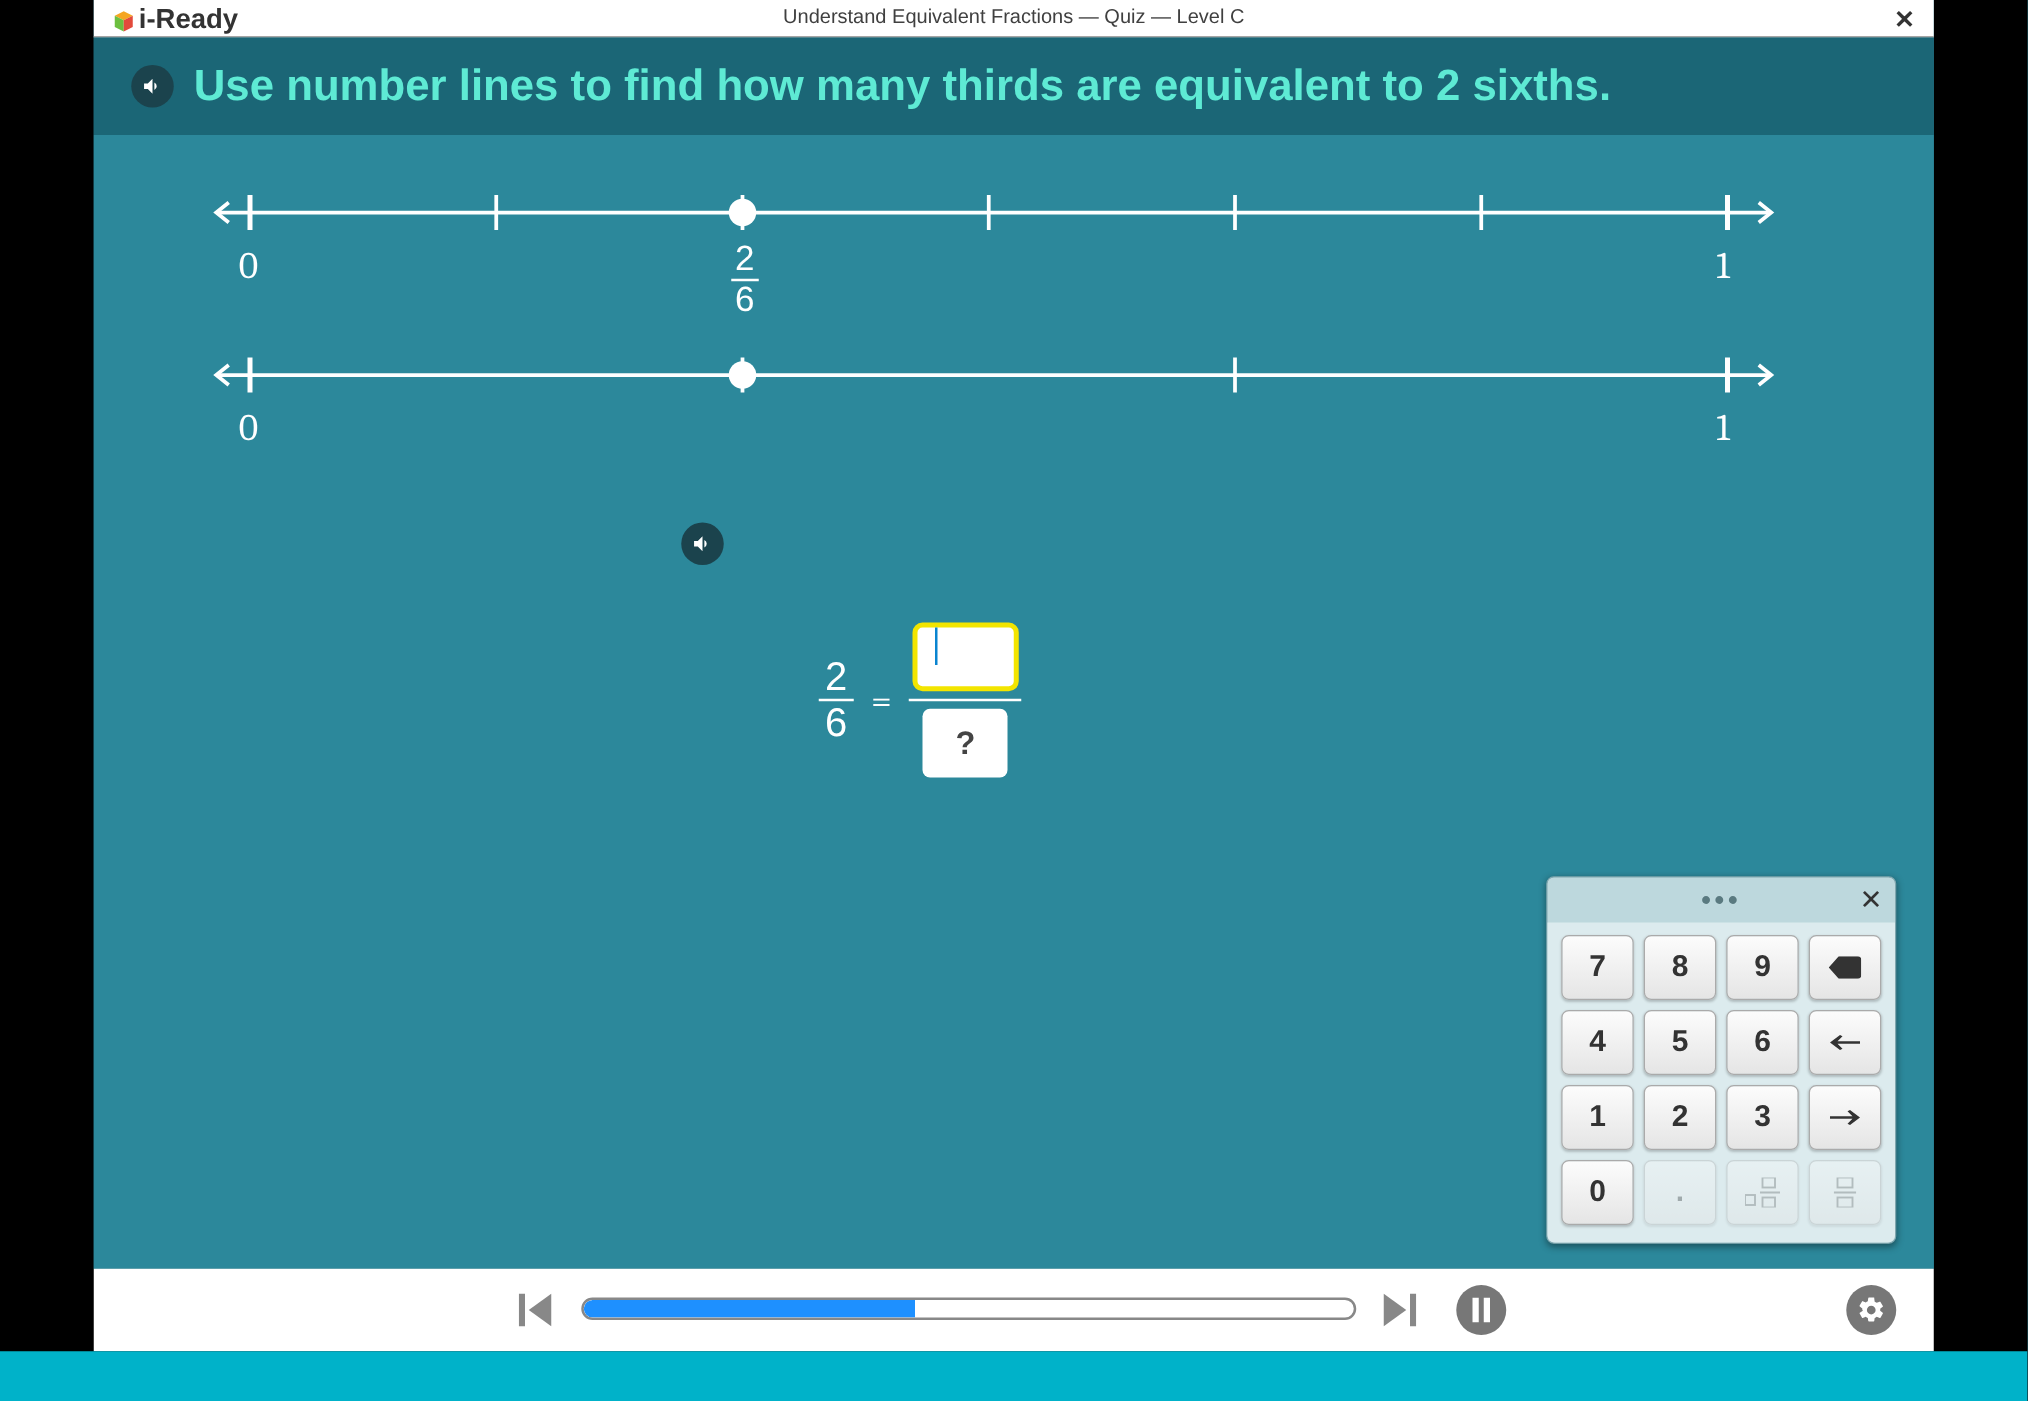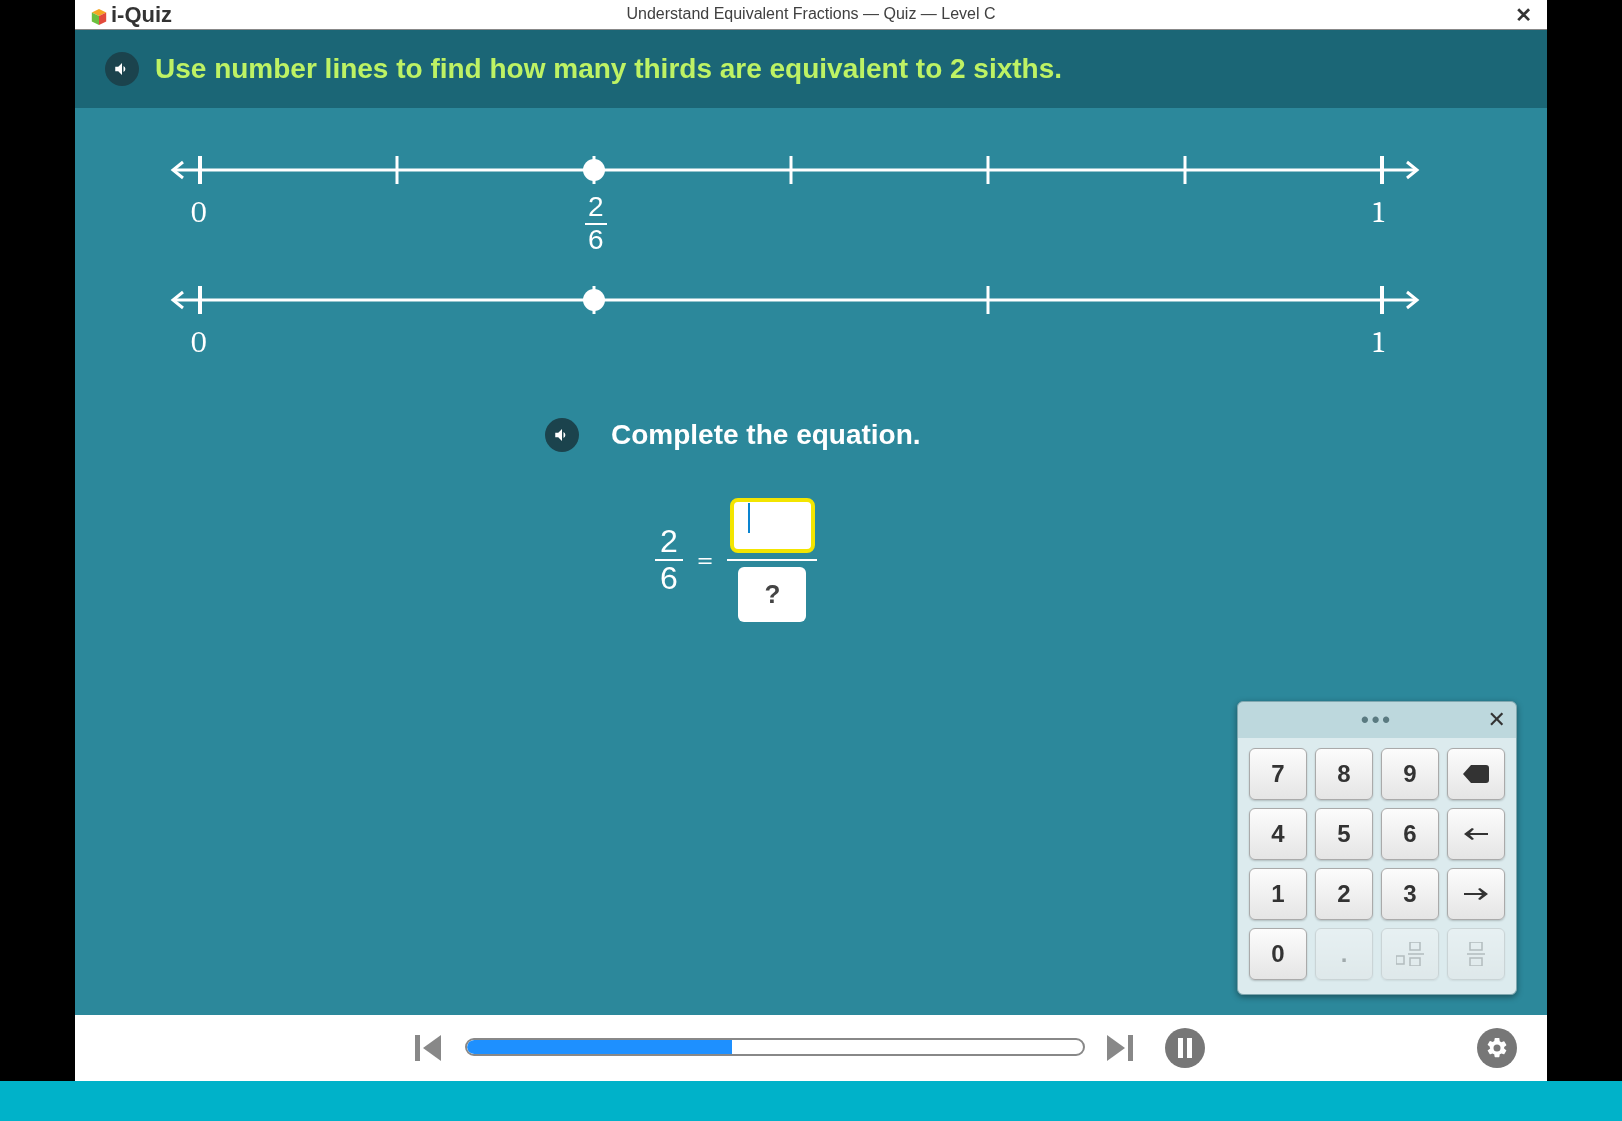--- a/index.html
+++ b/index.html
@@ -11,21 +11,21 @@
   
   .top-header{position:absolute;left:0;top:0;width:100%;height:30px;background:#fff;border-bottom:1px solid #888;display:flex;align-items:center;}
   .logo{position:absolute;left:15px;top:2px;display:flex;align-items:center;font-weight:700;font-size:22px;color:#333;}
   .logo-cube{width:18px;height:18px;margin-right:3px;position:relative;display:inline-block;}
   .title{position:absolute;left:0;width:100%;text-align:center;font-size:16px;color:#404040;top:5px;}
   .close-x{position:absolute;right:15px;top:3px;font-size:20px;font-weight:700;color:#333;cursor:pointer;}
   
   .instruction-bar{position:absolute;left:0;top:30px;width:100%;height:78px;background:#1b6676;display:flex;align-items:center;padding-left:30px;}
   .audio-btn{width:34px;height:34px;border-radius:50%;background:#1b434d;display:flex;align-items:center;justify-content:center;margin-right:16px;flex-shrink:0;}
   .audio-btn svg{fill:#fff;}
-  .instruction-text{color:#bef264;font-size:28px;font-weight:700;}
+  .instruction-text{color:#5eead4;font-size:35px;font-weight:700;}
   
   .content{position:absolute;left:0;top:108px;width:100%;height:calc(100% - 108px);background:#2c889b;}
   
   .nl{position:absolute;left:90px;width:1260px;}
   .nl svg{overflow:visible;}
   .nl-lbl{position:absolute;color:#fff;font-size:30px;font-family:"Cambria Math",Cambria,serif;}
   .fraction-lbl{position:absolute;color:#fff;font-family:"Cambria Math",Cambria,serif;font-size:28px;text-align:center;}
   .fraction-lbl .num{display:block;border-bottom:2px solid #fff;line-height:1.1;padding:0 3px;}
   .fraction-lbl .den{display:block;line-height:1.1;}
   
@@ -74,21 +74,21 @@
   <div class="top-header">
     <div class="logo">
       <span class="logo-cube">
         <svg viewBox="0 0 20 20" width="18" height="18">
           <polygon points="10,1 18,5 10,9 2,5" fill="#f5a623"></polygon>
           <polygon points="2,5 10,9 10,19 2,15" fill="#6cbf3f"></polygon>
           <polygon points="18,5 10,9 10,19 18,15" fill="#e24a3b"></polygon>
         </svg>
       </span>
       <span>i-</span>
-        <span>Quiz</span>
+        <span>Ready</span>
     </div>
     <div class="title">Understand Equivalent Fractions — Quiz — Level C</div>
     <div class="close-x">✕</div>
   </div>
 
   <div class="instruction-bar">
     <div class="audio-btn">
       <svg width="18" height="18" viewBox="0 0 24 24">
           <path d="M3 9v6h4l5 5V4L7 9H3zm13.5 3a4.5 4.5 0 0 0-2.5-4v8a4.5 4.5 0 0 0 2.5-4z"></path>
         </svg>
@@ -139,21 +139,20 @@
       <div class="nl-lbl" style="left:26px;top:45px;">0</div>
       <div class="nl-lbl" style="left:1208px;top:45px;">1</div>
     </div>
 
     <div class="sub-instruction">
       <div class="audio-btn">
         <svg width="18" height="18" viewBox="0 0 24 24">
             <path d="M3 9v6h4l5 5V4L7 9H3zm13.5 3a4.5 4.5 0 0 0-2.5-4v8a4.5 4.5 0 0 0 2.5-4z"></path>
           </svg>
       </div>
-      <div class="txt">Complete the equation.</div>
     </div>
 
     <div class="equation">
       <div class="eq-frac">
         <span class="num">2</span>
         <span class="den">6</span>
       </div>
       <div class="eq-sign">=</div>
       <div class="answer-frac">
         <div class="answer-input">

